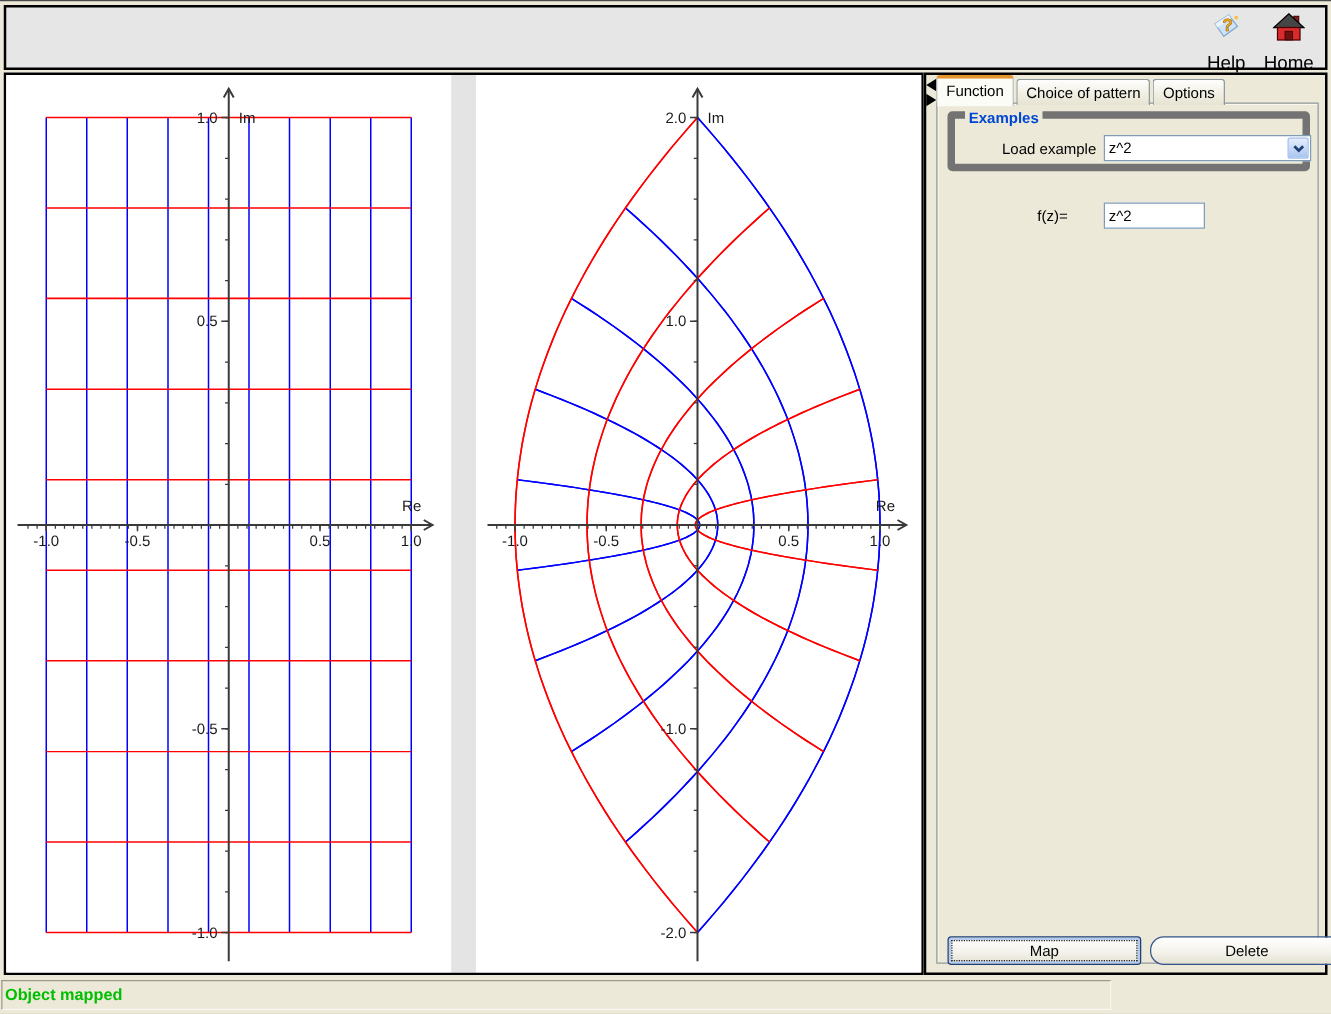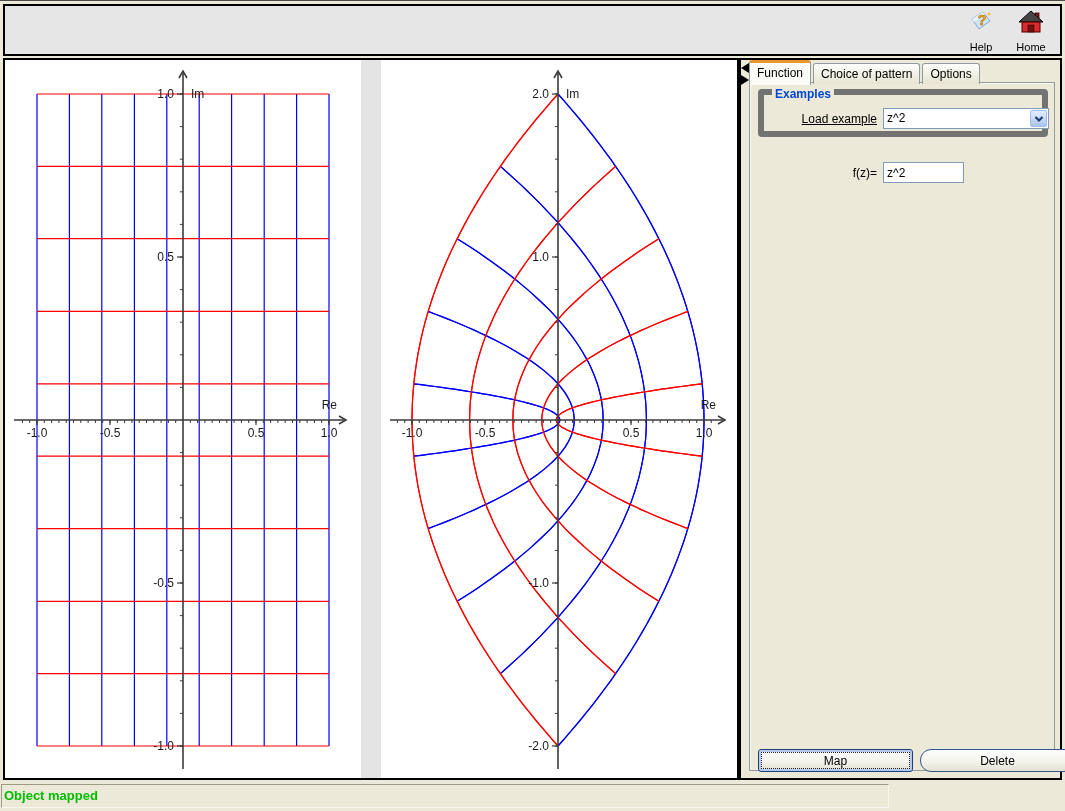--- a/index.html
+++ b/index.html
@@ -1,21 +1,21 @@
 <!DOCTYPE html>
 <html><head>
 <meta charset="utf-8">
 <style>
   html,body{margin:0;padding:0;background:#d8d4c4;}
   *{box-sizing:border-box;font-family:"Liberation Sans",sans-serif;}
   .window{position:relative;width:1065px;height:811px;background:#ece9d8;border-top:1px solid #4a4a4a;overflow:hidden;}
   
   .toolbar{position:absolute;left:3px;top:3px;width:1059px;height:52px;background:#e6e6e6;border:2px solid #000;}
   .toolbtn{position:absolute;top:4px;width:44px;height:42px;display:flex;flex-direction:column;align-items:center;justify-content:flex-start;cursor:pointer;}
-  .toolbtn .lbl{font-size:11px;color:#000;margin-top:1px;}
+  .toolbtn .lbl{font-size:15px;color:#000;margin-top:1px;}
   
   .plots{position:absolute;left:3px;top:57px;width:736px;height:722px;background:#fff;border:2px solid #000;}
   .plots svg{position:absolute;top:0;display:block;background:#fff;}
   #plotZ{left:0;}
   .plot-divider{position:absolute;left:356px;top:0;width:20px;height:718px;background:#e4e4e4;}
   #plotW{left:376px;}
   svg text.tick{font-size:12px;fill:#1a1a1a;}
   
   .panel{position:absolute;left:739px;top:57px;width:323px;height:722px;background:#ece9d8;border:2px solid #000;}
   .split-handles{position:absolute;left:0;top:2px;width:9px;height:24px;}
@@ -300,31 +300,31 @@
       <div class="tab selected">Function</div>
       <div class="tab">Choice of pattern</div>
       <div class="tab">Options</div>
     </div>
 
     <div class="tabpage">
 
       <div class="groupbox" style="top:6px;">
         <span class="gtitle">Examples</span>
       </div>
-      <div class="formlabel" style="left:20px;top:29px;width:107px;text-decoration:underline;">Load example</div>
+      <div class="formlabel" style="left:20px;top:29px;width:107px;">Load example</div>
       <div class="combo">
         <span class="val">z^2</span>
         <span class="cbtn">
           <svg width="10" height="8" viewBox="0 0 10 8">
               <path d="M1.5 2 L5 5.5 L8.5 2" fill="none" stroke="#1c3e75" stroke-width="2.2"></path>
             </svg>
         </span>
       </div>
 
-      <div class="formlabel" style="left:57px;top:83px;width:70px;">f(z)=</div>
+      <div class="formlabel" style="left:57px;top:83px;width:70px;text-align:center;">f(z)=</div>
       <input class="textinput" type="text" value="z^2" style="">
 
       <button class="btn focused" style="left:8px;">Map</button>
       <button class="btn" style="left:170px;border-radius:11px;">Delete</button>
     </div>
   </div>
 
   <div class="statusbar">
     <span>Object mapped</span>
   </div>

